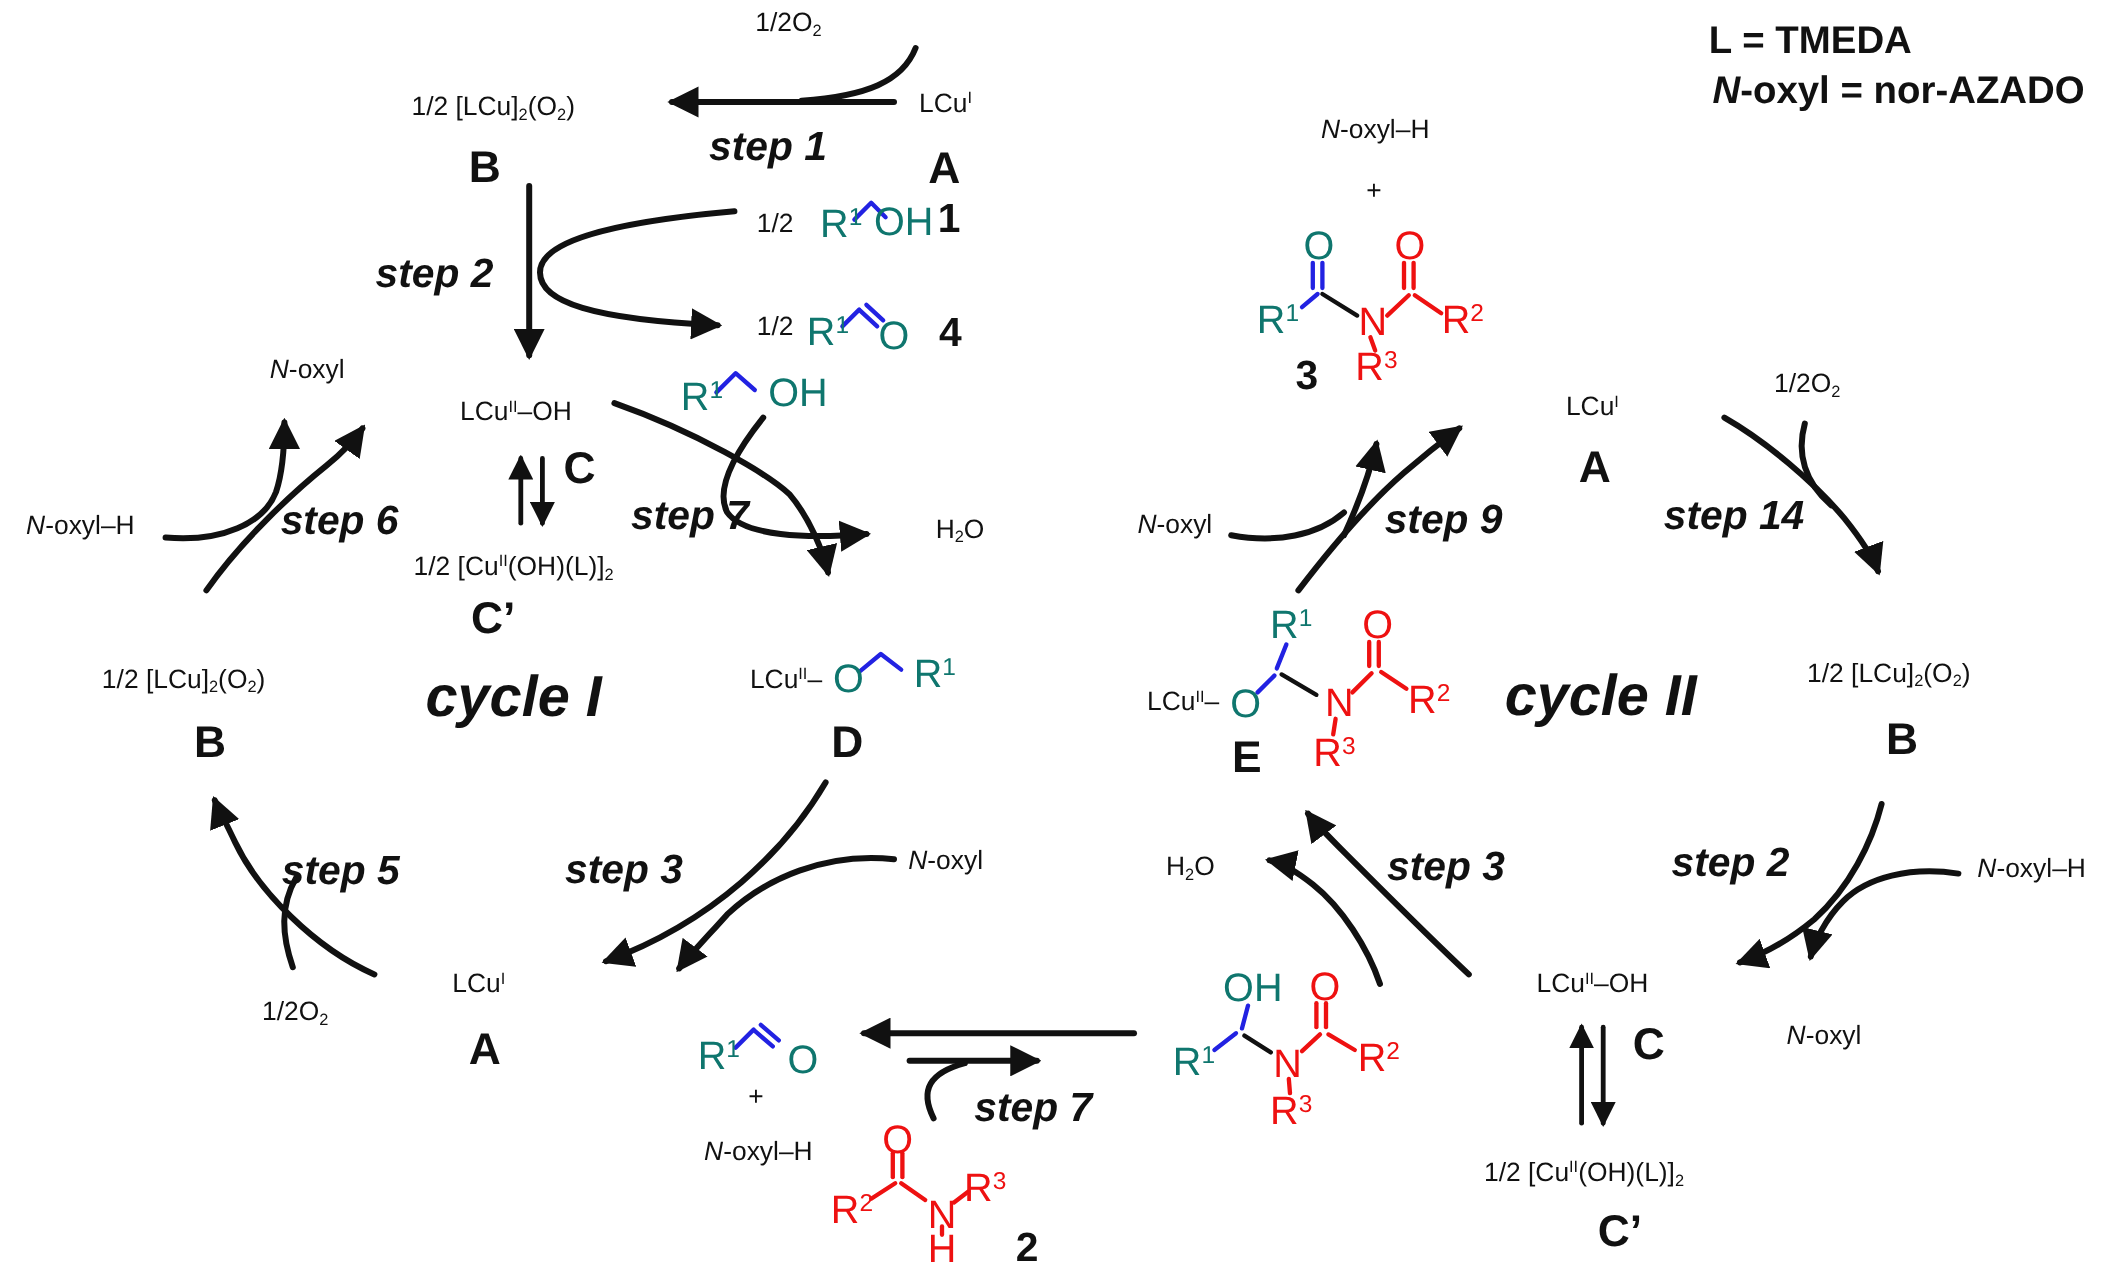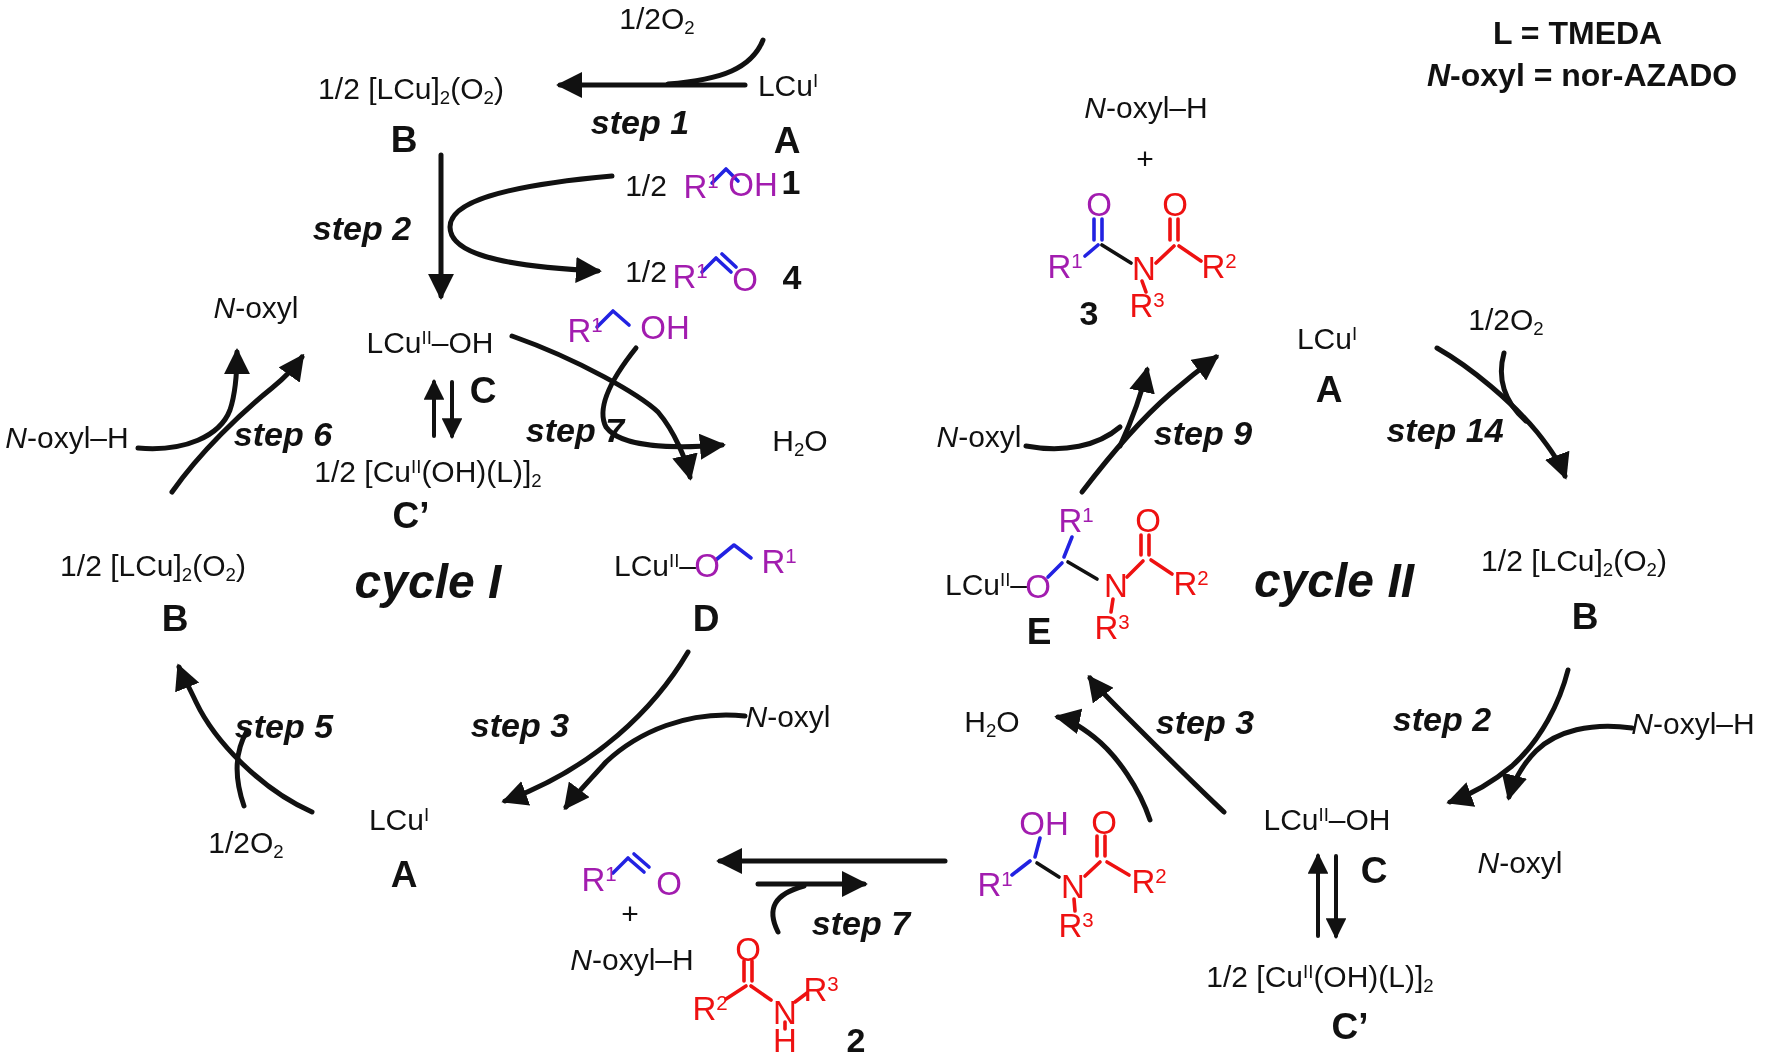--- a/index.html
+++ b/index.html
@@ -3,28 +3,28 @@
 <meta charset="utf-8">
 <style>
   html,body { margin:0; padding:0; background:#ffffff; }
   .stage {
     position:relative; width:1772px; height:1059px; background:#ffffff;
     font-family:"Liberation Sans", sans-serif; color:#111111; overflow:hidden;
   }
   .stage svg { position:absolute; left:0; top:0; }
   .t { position:absolute; transform:translate(-50%,-50%); white-space:nowrap; line-height:1; }
   .la { transform:translate(0,-50%); }           
-  .f    { font-size:30px; }                      
+  .f    { font-size:22px; }                      
   .step { font-size:34px; font-weight:bold; font-style:italic; }
   .tag  { font-size:37px; font-weight:bold; }
   .cyc  { font-size:48px; font-weight:bold; font-style:italic; }
   .atom { font-size:33px; }
   .num  { font-size:34px; font-weight:bold; }
   .legend { font-size:32px; font-weight:bold; }
-  .blue { color:#a21caf; }
+  .blue { color:#0f766e; }
   .red  { color:#ee1111; }
   sup { font-size:62%; vertical-align:baseline; position:relative; top:-0.5em; }
   sub { font-size:62%; vertical-align:baseline; position:relative; top:0.28em; }
   .a  { fill:none; stroke:#111111; stroke-width:5;   stroke-linecap:round; }
   .a2 { fill:none; stroke:#111111; stroke-width:4;   stroke-linecap:round; }
   .bb { fill:none; stroke:#2222e2; stroke-width:3.6; stroke-linecap:round; stroke-linejoin:round; }
   .br { fill:none; stroke:#ee1111; stroke-width:3.6; stroke-linecap:round; stroke-linejoin:round; }
   .bk { fill:none; stroke:#111111; stroke-width:3.6; stroke-linecap:round; stroke-linejoin:round; }
 </style>
 </head>
@@ -129,21 +129,21 @@
       <path class="bk" d="M1037,863 L1059,877"></path>
       <path class="br" d="M1074,899 L1075,911"></path>
       <path class="br" d="M1085,876 L1100,862"></path>
       <path class="br" d="M1097,856 L1097,836"></path>
       <path class="br" d="M1105,856 L1105,836"></path>
       <path class="br" d="M1107,862 L1129,875"></path>
     </g>
   </svg>
 
   <div>
-    <div class="t la legend" style="left:1493px;top:33px">L = TMEDA</div>
+    <div class="t la legend" style="left:1424px;top:33px">L = TMEDA</div>
     <div class="t la legend" style="left:1427px;top:75px"><i>N</i>-oxyl = nor-AZADO</div>
   </div>
 
   <div>
     <div class="t cyc" style="left:428px;top:582px">cycle I</div>
 
     <div class="t f" style="left:657px;top:19px">1/2O<sub>2</sub></div>
     <div class="t step" style="left:640px;top:122px">step 1</div>
     <div class="t f" style="left:788px;top:86px">LCu<sup>I</sup></div>
     <div class="t tag" style="left:787px;top:140px">A</div>

